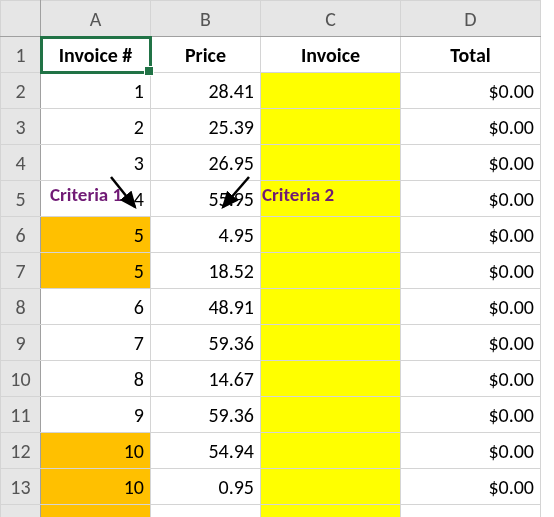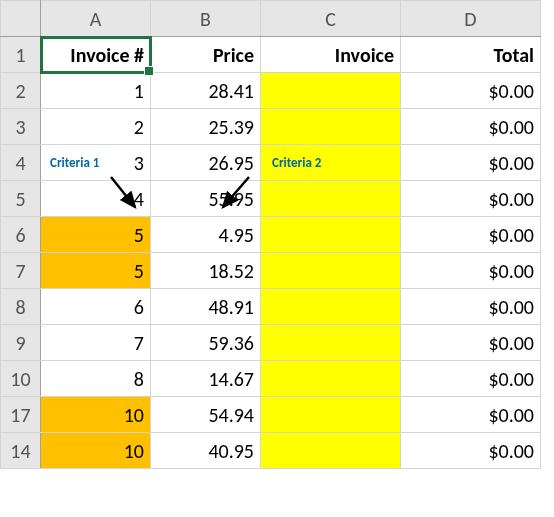--- a/index.html
+++ b/index.html
@@ -42,21 +42,21 @@
     text-align: center;
     color: #555;
     font-weight: 400;
     width: 40px;
     border-right: 1px solid #a0a0a0;
   }
   .colA { width: 110px; }
   .colB { width: 110px; }
   .colC { width: 140px; }
   .colD { width: 140px; }
-  .head-cell { font-weight: 700; text-align: right; }
+  .head-cell { font-weight: 700; text-align: center; }
   .num-right { text-align: right; }
   .orange { background: #ffc000; }
   .yellow { background: #ffff00; }
   .selected {
     outline: 3px solid #217346;
     outline-offset: -2px;
     position: relative;
   }
   .selected::after {
     content: "";
@@ -64,24 +64,25 @@
     right: -4px;
     bottom: -4px;
     width: 8px;
     height: 8px;
     background: #217346;
     border: 1px solid #fff;
   }
   .annot {
     position: absolute;
     font-weight: 700;
-    font-size: 13px;
-    color: #0369a1;
+    font-size: 19px;
+    color: #701a75;
     pointer-events: none;
     white-space: nowrap;
+    margin-top: 28px;
   }
   svg.arrow {
     position: absolute;
     pointer-events: none;
     overflow: visible;
   }
 </style>
 </head>
 <body>
 
@@ -158,38 +159,52 @@
     <td class="colD num-right">$0.00</td>
   </tr>
   <tr>
     <td class="rowhdr">10</td>
     <td class="colA num-right">8</td>
     <td class="colB num-right">14.67</td>
     <td class="colC yellow"></td>
     <td class="colD num-right">$0.00</td>
   </tr>
   <tr>
-    <td class="rowhdr">17</td>
+    <td class="rowhdr">11</td>
+    <td class="colA num-right">9</td>
+    <td class="colB num-right">59.36</td>
+    <td class="colC yellow"></td>
+    <td class="colD num-right">$0.00</td>
+  </tr>
+  <tr>
+    <td class="rowhdr">12</td>
     <td class="colA num-right orange">10</td>
     <td class="colB num-right">54.94</td>
+    <td class="colC yellow"></td>
+    <td class="colD num-right">$0.00</td>
+  </tr>
+  <tr>
+    <td class="rowhdr">13</td>
+    <td class="colA num-right orange">10</td>
+    <td class="colB num-right">0.95</td>
     <td class="colC yellow"></td>
     <td class="colD num-right">$0.00</td>
   </tr>
   <tr>
     <td class="rowhdr">14</td>
     <td class="colA num-right orange">10</td>
     <td class="colB num-right">40.95</td>
     <td class="colC yellow"></td>
     <td class="colD num-right">$0.00</td>
   </tr>
 </tbody>
   </table>
 
 <div class="annot" style="left:50px; top:155px;">Criteria 1</div>
-<div class="annot" style="left:272px; top:155px;">Criteria 2</div>
+<div class="annot" style="left:262px; top:155px;">Criteria 2</div>
 
 <svg class="arrow" style="left:105px; top:175px;" width="40" height="40">
   <defs>
     <marker id="ah1" markerWidth="8" markerHeight="8" refX="6" refY="3" orient="auto">
       <path d="M0,0 L7,3 L0,6 Z" fill="#000"></path>
     </marker>
   </defs>
   <line x1="6" y1="2" x2="30" y2="32" stroke="#000" stroke-width="2.5" marker-end="url(#ah1)"></line>
 </svg>
 

